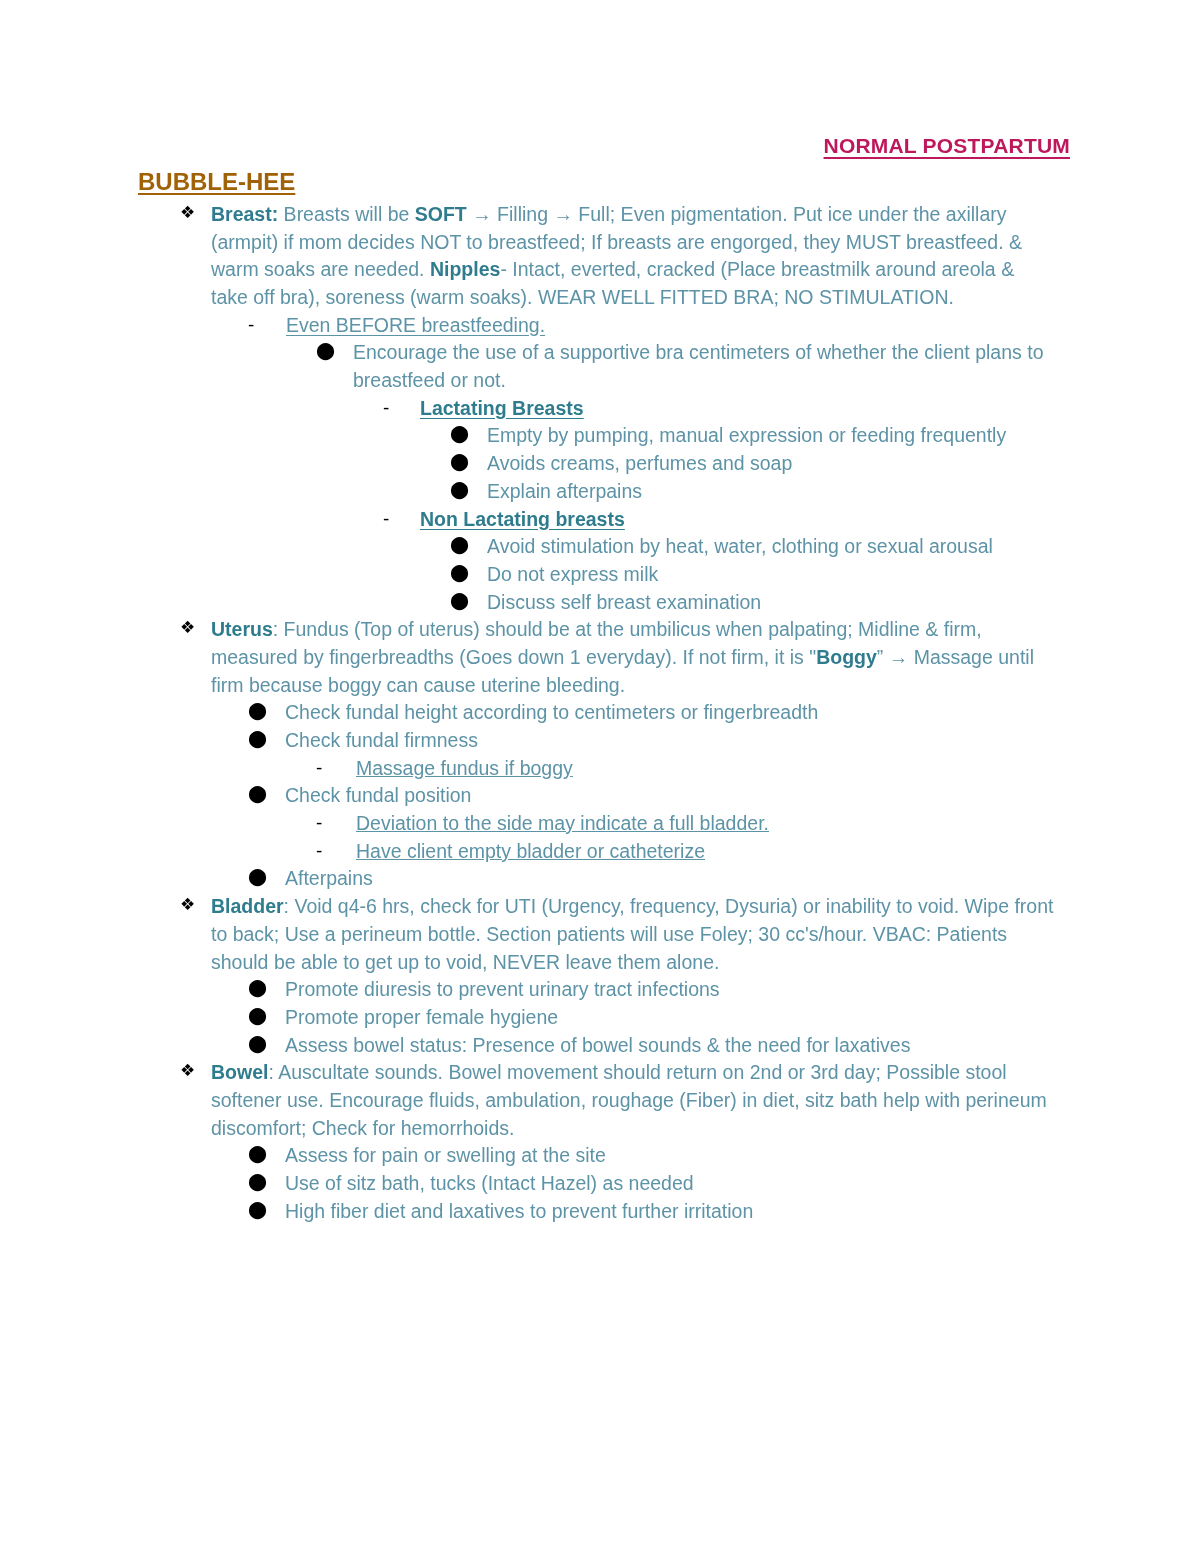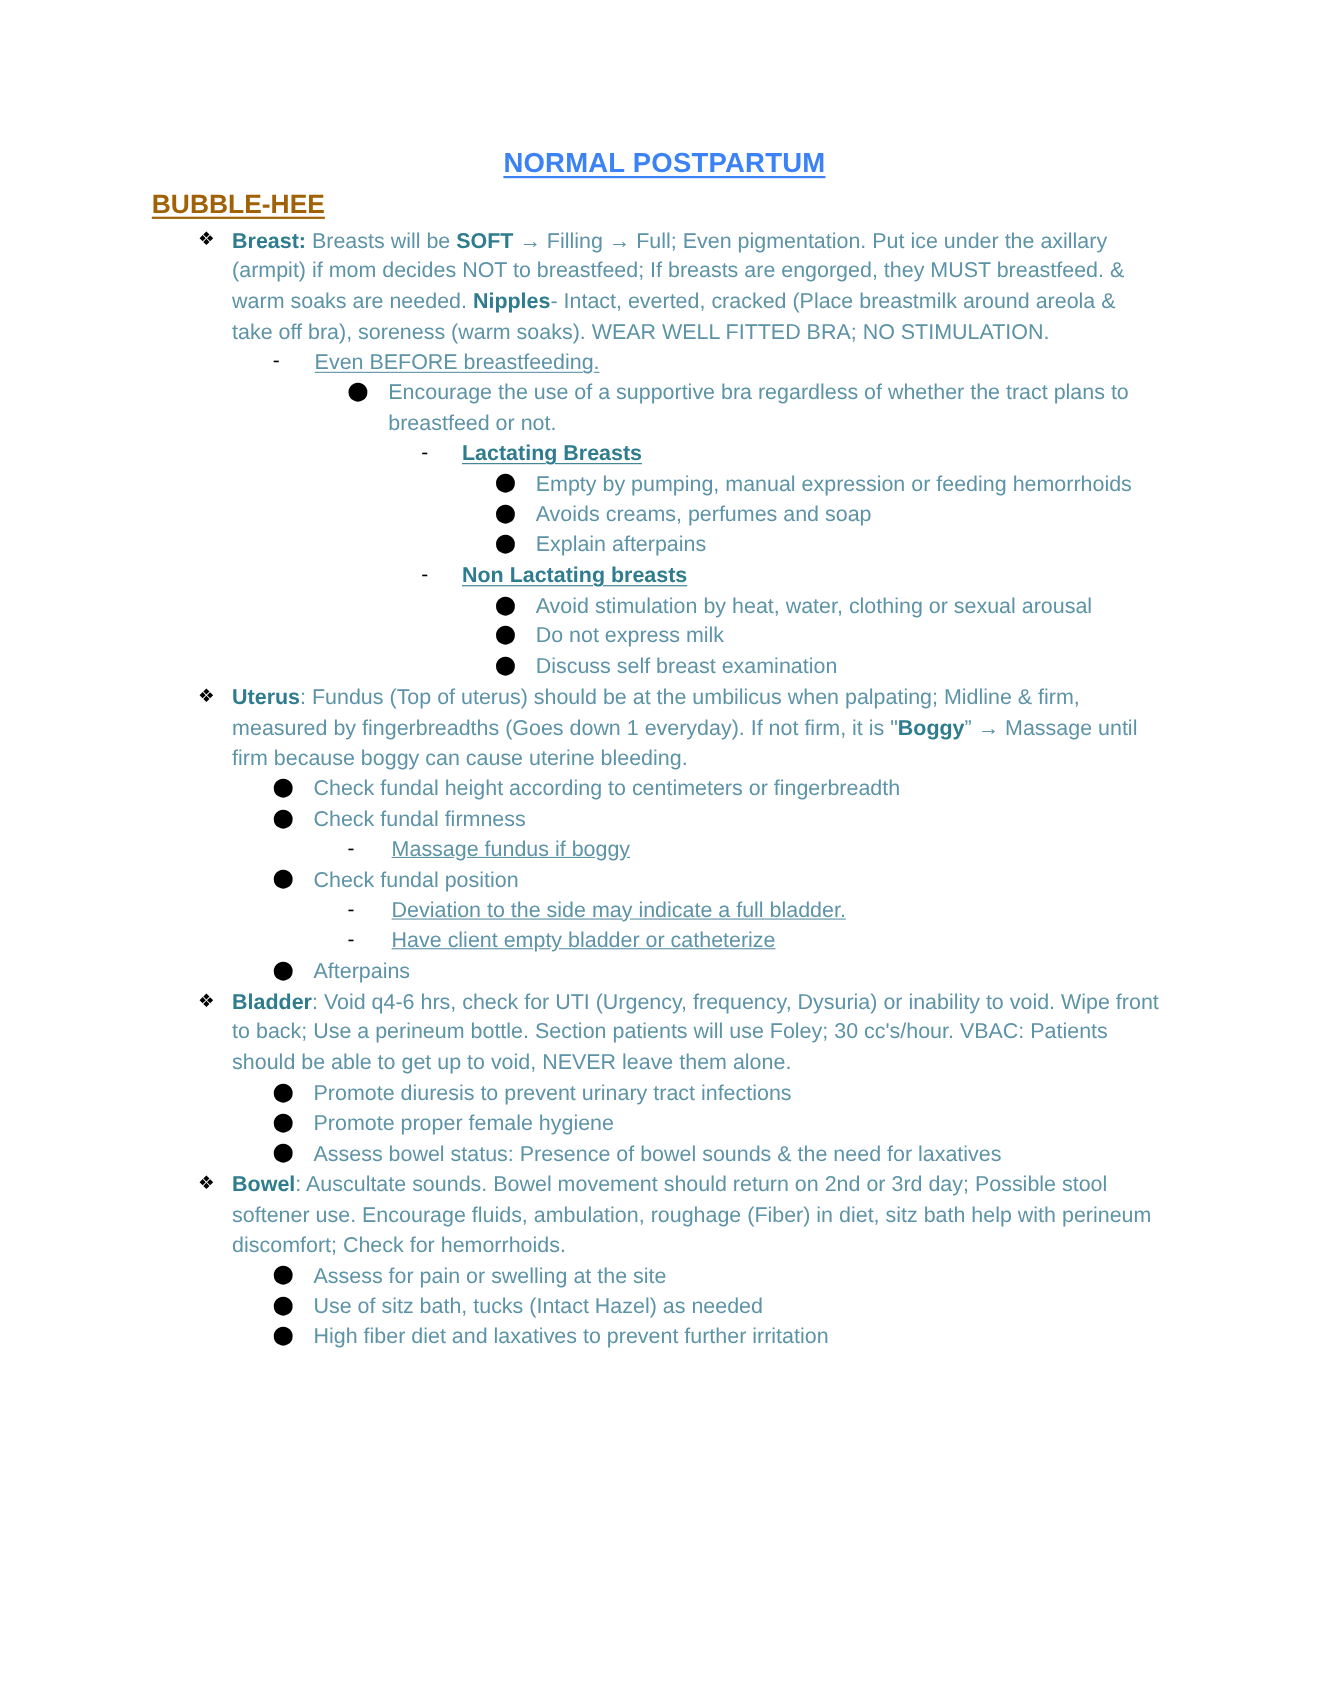--- a/index.html
+++ b/index.html
@@ -16,24 +16,24 @@
   }
   .page {
     position: relative;
     width: 1200px;
     height: 1553px;
     background: #ffffff;
     box-sizing: border-box;
     padding: 134px 130px 0 138px;
   }
   .doc-title {
-    text-align: center;
-    font-size: 25px;
-    font-weight: bold;
-    color: #3b82f6;
+    text-align: right;
+    font-size: 21px;
+    font-weight: bold;
+    color: #be185d;
     text-decoration: underline;
     text-underline-offset: 4px;
     letter-spacing: 0.2px;
     margin: 0 0 10px 0;
     line-height: 1.15;
   }
   .section-title {
     font-size: 24px;
     font-weight: bold;
     color: #a16207;
@@ -120,31 +120,31 @@
     <span class="txt"><b>Breast:</b><span> Breasts will be </span><b>SOFT</b><span> → Filling → Full; Even pigmentation. Put ice under the axillary (armpit) if mom decides NOT to breastfeed; If breasts are engorged, they MUST breastfeed.  &amp; warm soaks are needed. </span><b>Nipples</b><span>- Intact, everted, cracked (Place breastmilk around areola &amp; take off bra), soreness (warm soaks). WEAR WELL FITTED BRA; NO STIMULATION.</span></span>
   </div>
 
   <div class="row lvl2">
     <span class="marker">-</span>
     <span class="txt u">Even BEFORE breastfeeding.</span>
   </div>
 
   <div class="row lvl3">
     <span class="marker">⬤</span>
-    <span class="txt">Encourage the use of a supportive bra regardless of whether the tract plans to breastfeed or not.</span>
+    <span class="txt">Encourage the use of a supportive bra centimeters of whether the client plans to breastfeed or not.</span>
   </div>
 
   <div class="row lvl4">
     <span class="marker">-</span>
     <span class="txt bu">Lactating Breasts</span>
   </div>
 
   <div class="row lvl5">
     <span class="marker">⬤</span>
-    <span class="txt">Empty by pumping, manual expression or feeding hemorrhoids</span>
+    <span class="txt">Empty by pumping, manual expression or feeding frequently</span>
   </div>
   <div class="row lvl5">
     <span class="marker">⬤</span>
     <span class="txt">Avoids creams, perfumes and soap</span>
   </div>
   <div class="row lvl5">
     <span class="marker">⬤</span>
     <span class="txt">Explain afterpains</span>
   </div>
 

